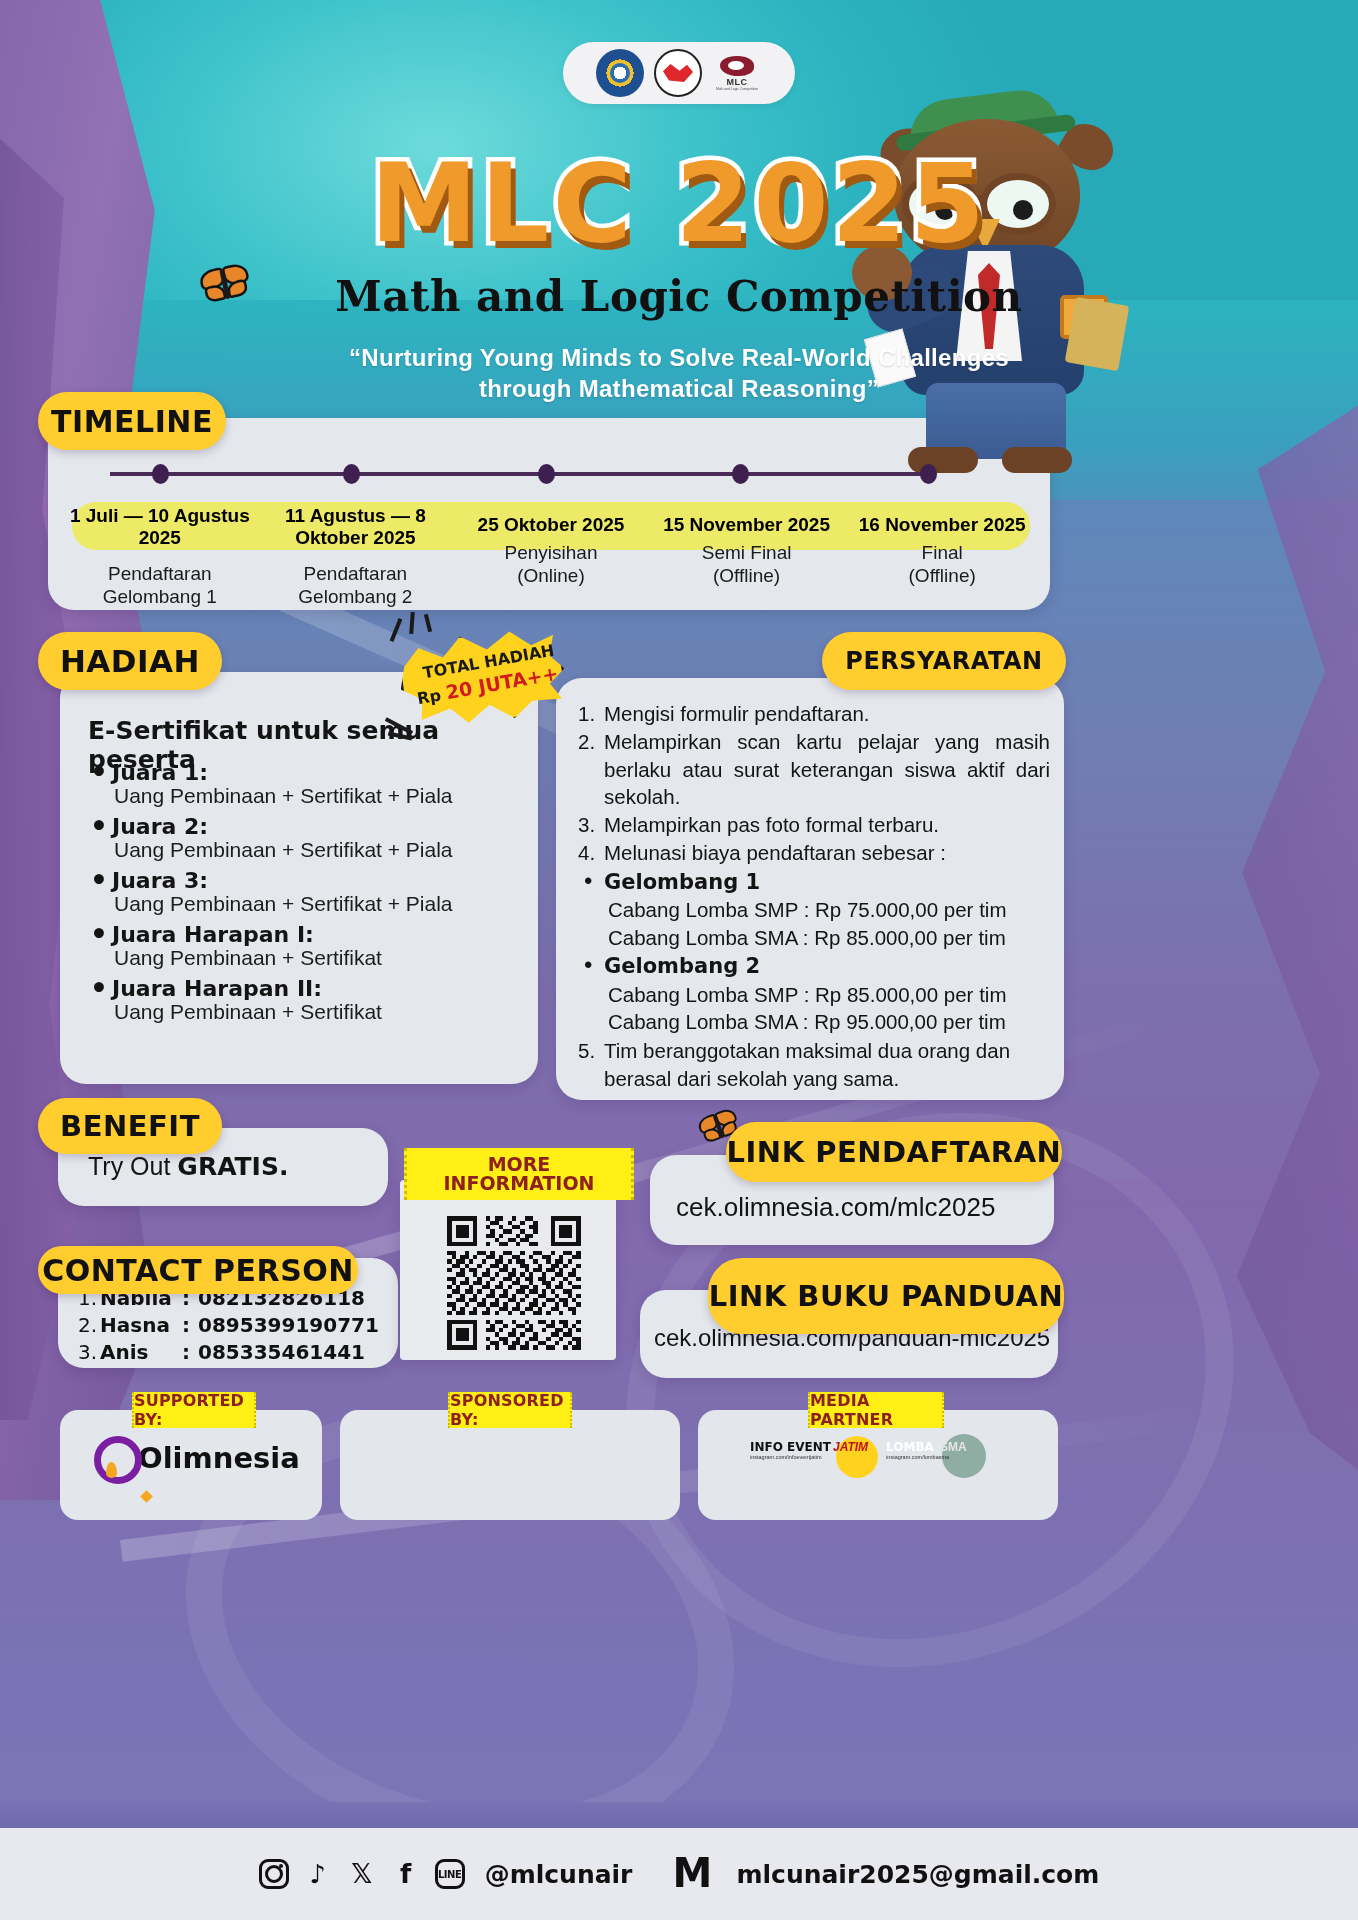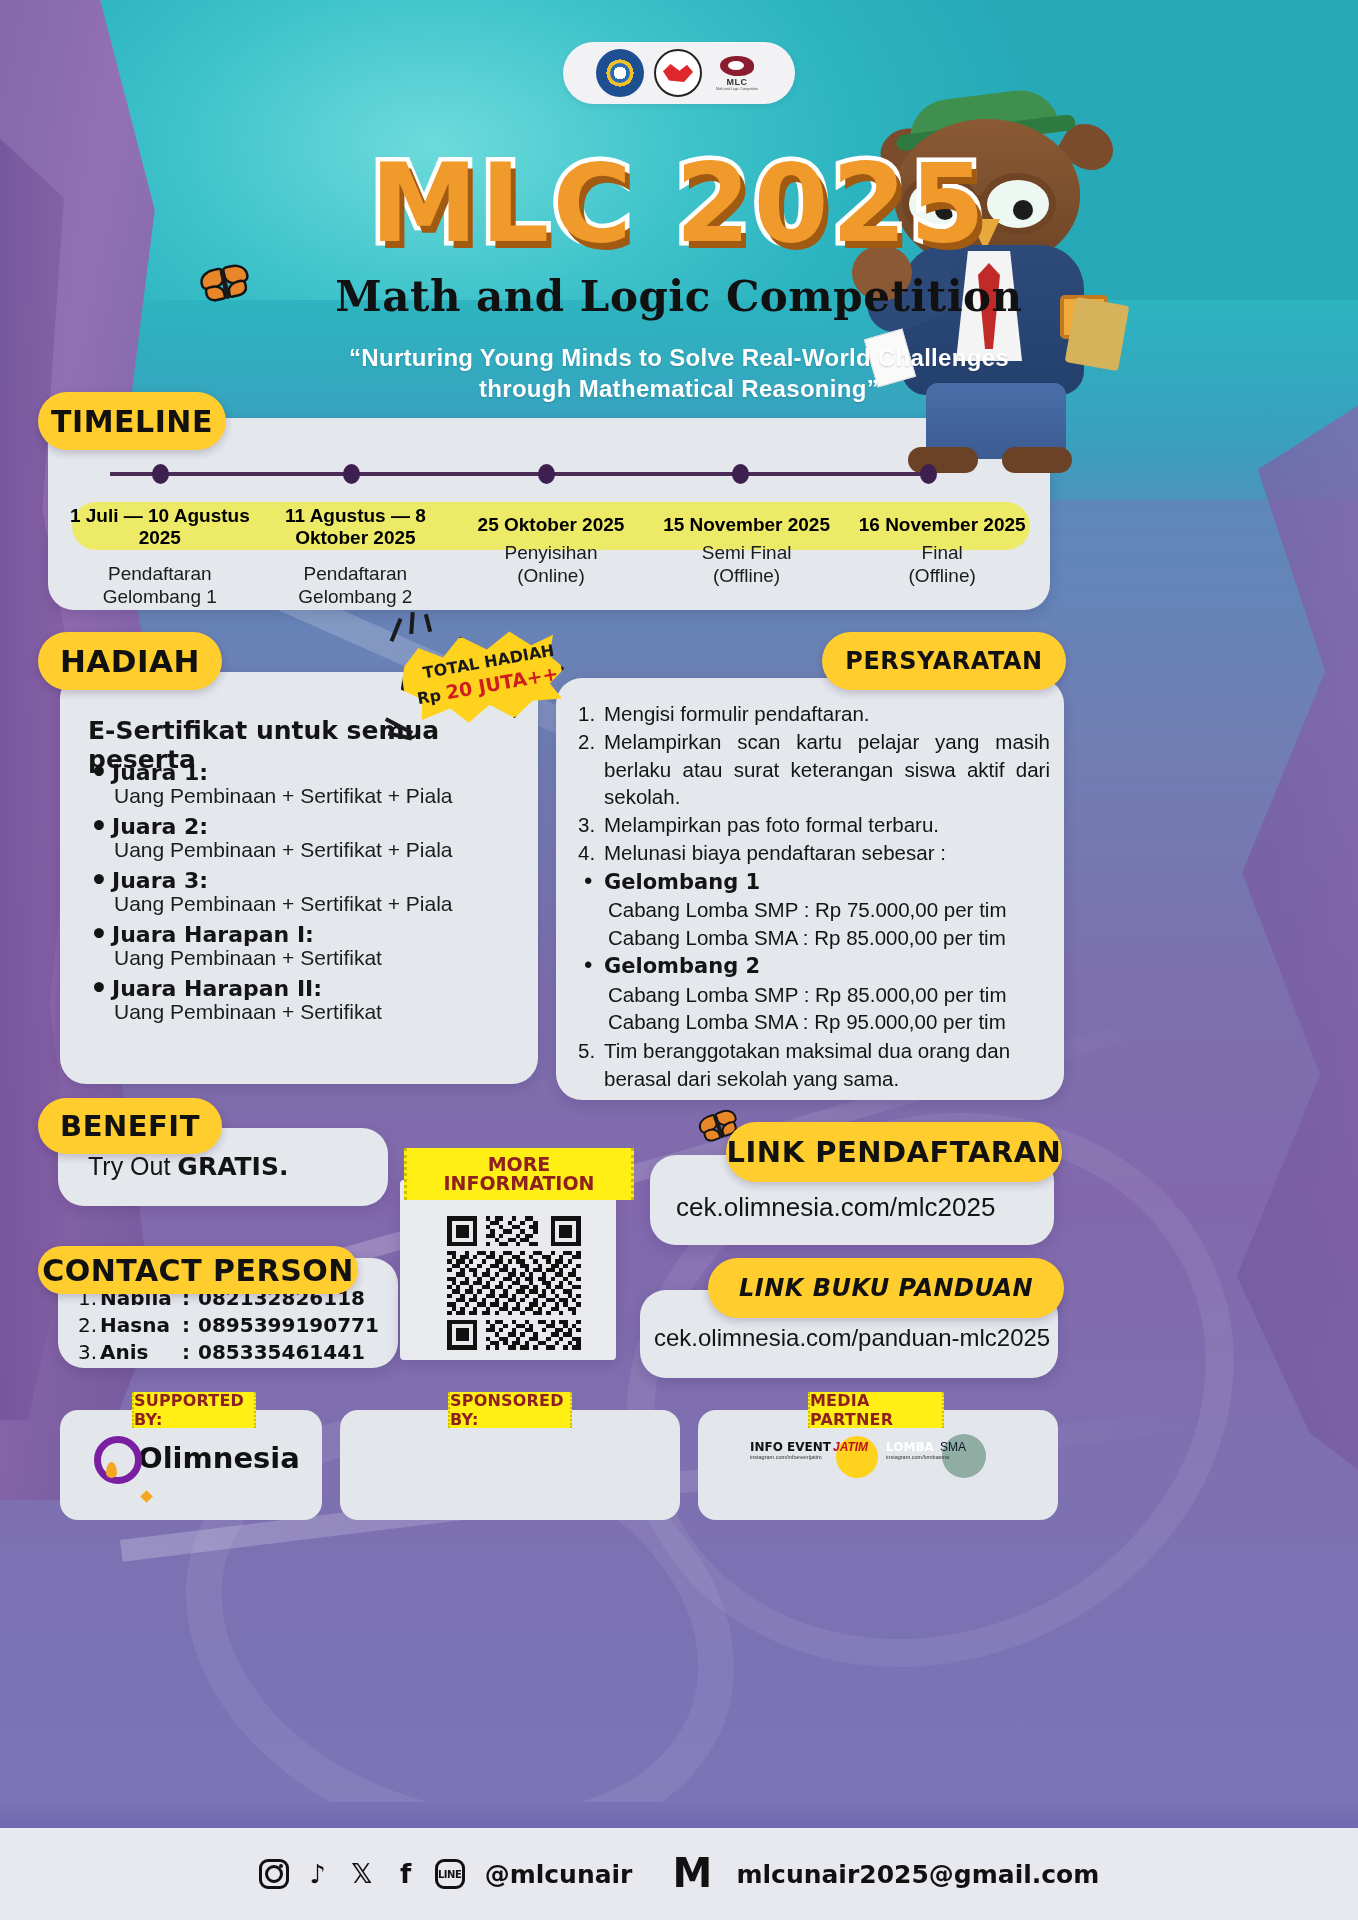--- a/index.html
+++ b/index.html
@@ -264,21 +264,21 @@
   .qr-ticket div { font-size:19px; font-weight:900; color:#8e2020; line-height:1.02;
      font-family:"DejaVu Sans",sans-serif;}
   .qr-code { position:absolute; left:424px; top:1212px; width:180px; height:142px; z-index:7;}
 
   
   #link-daftar-panel { left: 650px; top: 1155px; width: 404px; height: 90px; }
   #link-daftar-tag { left: 726px; top: 1122px; width: 336px; height: 60px; font-size: 29px; }
   .link-daftar-txt { position:absolute; left:676px; top:1192px; font-size:26px; color:#141414; z-index:6;text-align:center;}
 
   #link-buku-panel { left: 640px; top: 1290px; width: 418px; height: 88px; }
-  #link-buku-tag { left: 708px; top: 1258px; width: 356px; height: 60px; font-size: 24px; font-style: italic; }
+  #link-buku-tag { left: 708px; top: 1258px; width: 356px; height: 76px; font-size: 29px; }
   .link-buku-txt { position:absolute; left:654px; top:1324px; font-size:24px; color:#141414; z-index:6;}
 
   
   .spon-panel { position:absolute; top: 1410px; height: 110px; background:#e3e6eb;
     border-radius: 18px; z-index:3; }
   #spon1 { left: 60px; width: 262px; }
   #spon2 { left: 340px; width: 340px; }
   #spon3 { left: 698px; width: 360px; }
   .spon-tag { position:absolute; top:1392px; background:#ffef14; height:36px;
     display:flex;align-items:center;justify-content:center; z-index:8;
@@ -301,21 +301,21 @@
   .mpart { position:absolute; left:750px; top:1440px; display:flex; align-items:center; gap:18px; z-index:6;}
   .mp1 { position:relative; display:flex; align-items:center; }
   .mp1 .circ { position:absolute; left:86px; top:-4px; width:42px;height:42px;background:#ffd21e;border-radius:50%;}
   .mp1 .ie { font-size:12px; font-weight:900; color:#111; font-family:"DejaVu Sans",sans-serif; z-index:2;}
   .mp1 .jt { font-size:12px; font-weight:900; color:#c1121f; font-style:italic; z-index:2; margin-left:2px;}
   .mp1 .sub { position:absolute; left:0; top:14px; font-size:5.5px; color:#333; }
   .mp2 { position:relative; display:flex; align-items:center; }
   .mp2 .circ { position:absolute; left:56px; top:-6px; width:44px;height:44px;
     background:#8fada3;border-radius:50%;}
   .mp2 .lb { font-size:12px; font-weight:900; color:#ffffff; font-family:"DejaVu Sans",sans-serif; z-index:2;}
-  .mp2 .sm { font-size:12px; font-weight:400; color:#0f172a; z-index:2; margin-left:6px;}
+  .mp2 .sm { font-size:12px; font-weight:700; color:#e5e5e5; z-index:2; margin-left:6px;}
   .mp2 .sub { position:absolute; left:0; top:14px; font-size:5.5px; color:#333; }
 
   
   .footer { position:absolute; left:0; bottom:0; width:100%; height:92px;
     background:#e8e9ee; z-index:9; display:flex; align-items:center; justify-content:center; gap:14px;}
   .footer-notch { position:absolute; left:0; bottom:92px; width:100%; height:26px;
     background: linear-gradient(180deg,#7a72b4,#6f69ae); z-index:8; }
   .sicon { width:30px; height:30px; display:flex; align-items:center; justify-content:center;
     font-weight:900; color:#111; font-size:26px; font-family:"DejaVu Sans",sans-serif;}
   .sicon.ig { border:3px solid #111; border-radius:9px; font-size:0; position:relative;}

